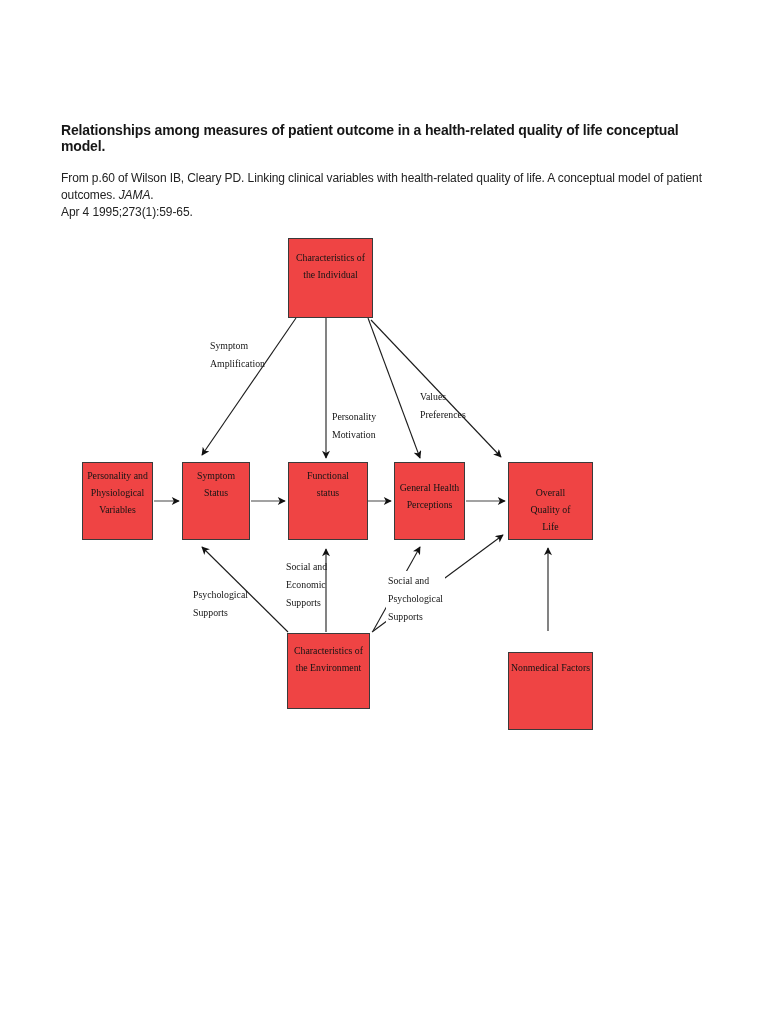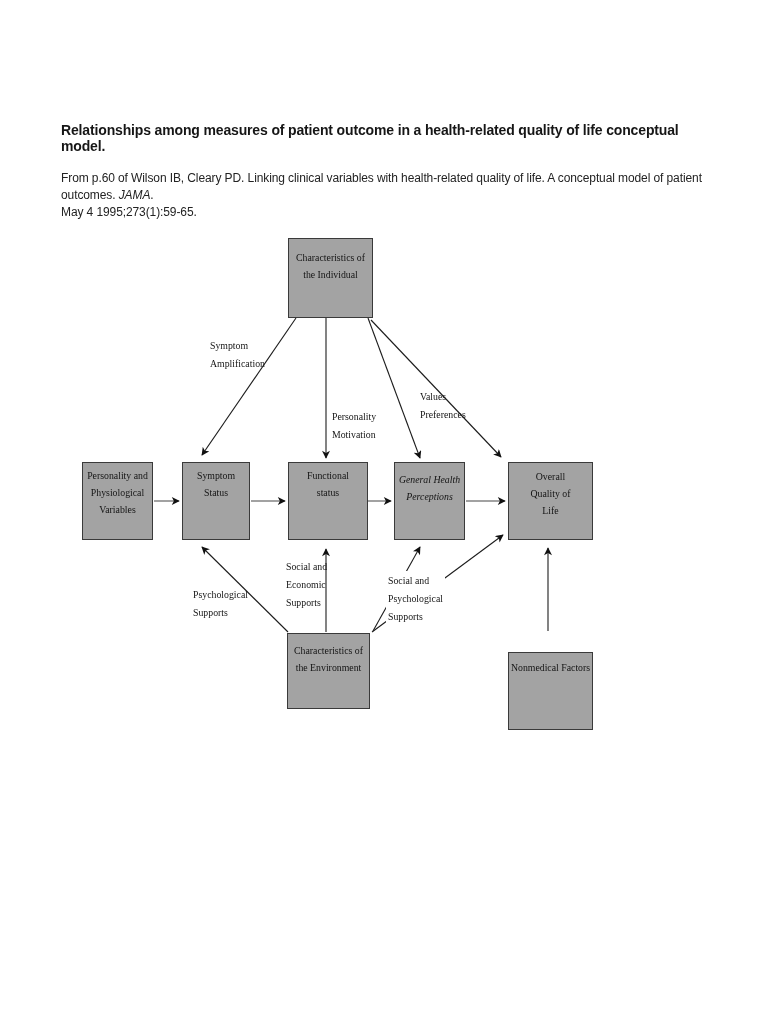--- a/index.html
+++ b/index.html
@@ -15,54 +15,54 @@
     position:absolute; left:61px; top:158px; width:660px;
     font-size:12px; line-height:17px; color:#232323; letter-spacing:-0.1px;
   }
   .journal-italic { font-style:italic; }
   .diagram { position:absolute; left:0; top:0; width:768px; height:1024px; }
   svg.edge-layer { position:absolute; left:0; top:0; z-index:1; }
   .edge-gray  { stroke:#a2a2a2; stroke-width:2; }
   .edge-black { stroke:#1c1c1c; stroke-width:1.1; }
   .dbox {
     position:absolute; box-sizing:border-box; z-index:2;
-    background:#a3a3a3; border:1.5px solid #3a3a3a;
+    background:#ef4444; border:1.5px solid #3a3a3a;
     font-family:"Liberation Serif", serif; font-size:9.8px; line-height:17px;
     color:#141414; text-align:center; white-space:pre-line;
   }
   .elabel {
     position:absolute; z-index:3;
     font-family:"Liberation Serif", serif; font-size:9.8px; line-height:18px;
     color:#141414; white-space:pre-line;
   }
   .elabel.whitebg { background:#ffffff; }
   
   #box-individual     { left:288px; top:238px; width:85px; height:80px; padding-top:10px; }
   #box-biological     { left:82px;  top:462px; width:71px; height:78px; padding-top:4px; }
   #box-symptom        { left:182px; top:462px; width:68px; height:78px; padding-top:4px; }
   #box-functional     { left:288px; top:462px; width:80px; height:78px; padding-top:4px; }
-  #box-general-health { left:394px; top:462px; width:71px; height:78px; padding-top:8px;font-style:italic; }
-  #box-overall        { left:508px; top:462px; width:85px; height:78px; padding-top:5px; }
+  #box-general-health { left:394px; top:462px; width:71px; height:78px; padding-top:16px; }
+  #box-overall        { left:508px; top:462px; width:85px; height:78px; padding-top:21px; }
   #box-environment    { left:287px; top:633px; width:83px; height:76px; padding-top:8px; }
   #box-nonmedical     { left:508px; top:632px; width:85px; height:78px; padding-top:6px;margin-top:20px; }
   
   #lbl-symptom-amplification        { left:210px; top:337px; }
   #lbl-personality-motivation       { left:332px; top:408px; }
   #lbl-values-preferences           { left:420px; top:388px; }
   #lbl-psychological-supports       { left:193px; top:586px; }
   #lbl-social-economic-supports     { left:286px; top:558px; }
   #lbl-social-psychological-supports{ left:386px; top:571px; padding:1px 2px; }
 </style>
 </head>
 <body>
 
 <div class="page-title">Relationships among measures of patient outcome in a health-related quality of life conceptual model.</div>
 
 <p class="citation"><span>From p.60 of Wilson IB, Cleary PD. Linking clinical variables with health-related quality of life. A conceptual model of patient outcomes. </span><span class="journal-italic">JAMA</span><span>.</span><br>
-  <span>May 4 1995;273(1):59-65.</span></p>
+  <span>Apr 4 1995;273(1):59-65.</span></p>
 
 <div class="diagram">
 
   <svg class="edge-layer" width="768" height="1024">
     <defs>
       <marker id="ah" viewBox="0 0 10 10" refX="9" refY="5" markerWidth="9" markerHeight="8" orient="auto" markerUnits="userSpaceOnUse">
         <path d="M0,0 L10,5 L0,10 L2.6,5 z" fill="#111"></path>
       </marker>
     </defs>
 

